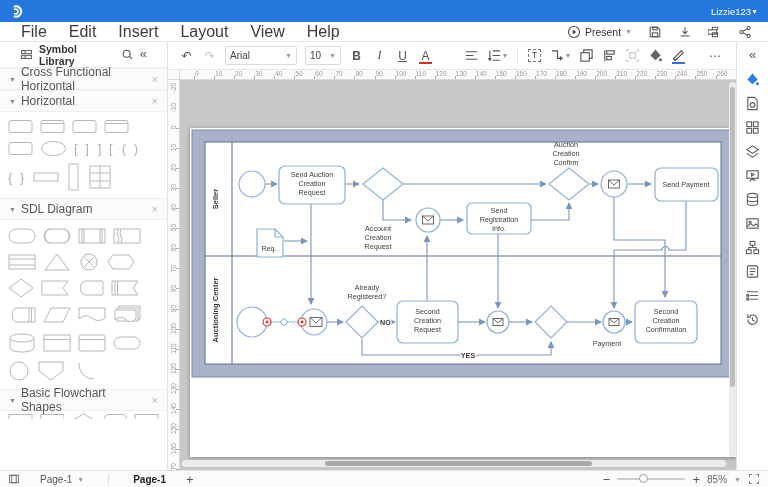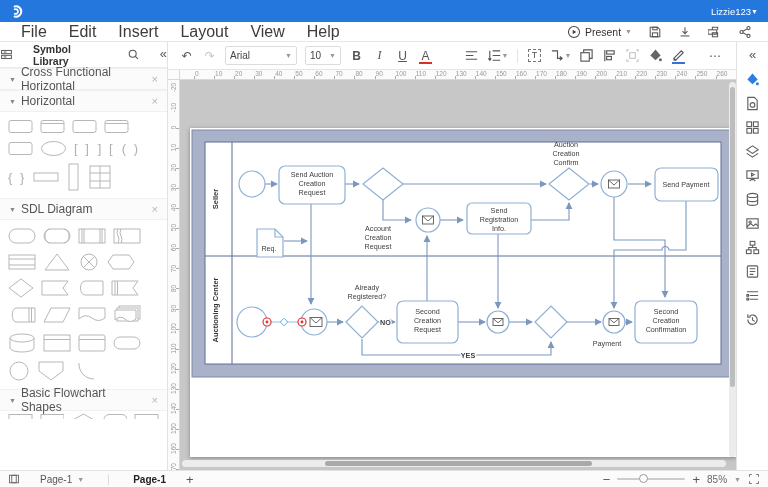--- a/index.html
+++ b/index.html
@@ -20,21 +20,21 @@
 .menu-right{margin-left:auto;display:flex;align-items:center;gap:16px;padding-right:6px;color:#555}
 .present{display:flex;align-items:center;gap:4px;font-size:10.5px;color:#333;cursor:pointer}
 .mi{width:14px;height:14px;cursor:pointer}
 .chev{color:#999;font-size:7px}
 
 
 .main{position:absolute;top:42px;left:0;right:0;bottom:17px}
 
 
 .panel{position:absolute;left:0;top:0;bottom:0;width:168px;background:#fff;border-right:1px solid #e2e2e2;overflow:hidden}
-.panel-head{height:26px;display:flex;align-items:center;padding:0 0;border-bottom:1px solid #ececec;gap:20px}
+.panel-head{height:26px;display:flex;align-items:center;padding:0 20px;border-bottom:1px solid #ececec;gap:6px}
 .panel-title{font-weight:bold;font-size:10.5px;color:#333;flex:1}
 .ph-ic{width:13px;height:13px;color:#555;flex:none;cursor:pointer}
 .sec-head{height:22px;display:flex;align-items:center;gap:5px;padding:0 9px;background:#fbfbfb;border-bottom:1px solid #f0f0f0;border-top:1px solid #f0f0f0;cursor:pointer}
 .sec-title{font-size:12px;color:#555;flex:1}
 .sec-x{color:#b5b5b5;font-size:11px;cursor:pointer}
 .sec-caret{color:#888;font-size:7px}
 .sec-body{padding:7px 8px;display:flex;flex-wrap:wrap;gap:6px 7px;align-items:center;background:#fff}
 .cell{display:flex;align-items:center;justify-content:center;cursor:grab}
 svg.shp{stroke:#b7b7b7;fill:#fff;stroke-width:1}
 .cf-line{width:26px;height:3px;background:#b7b7b7}

